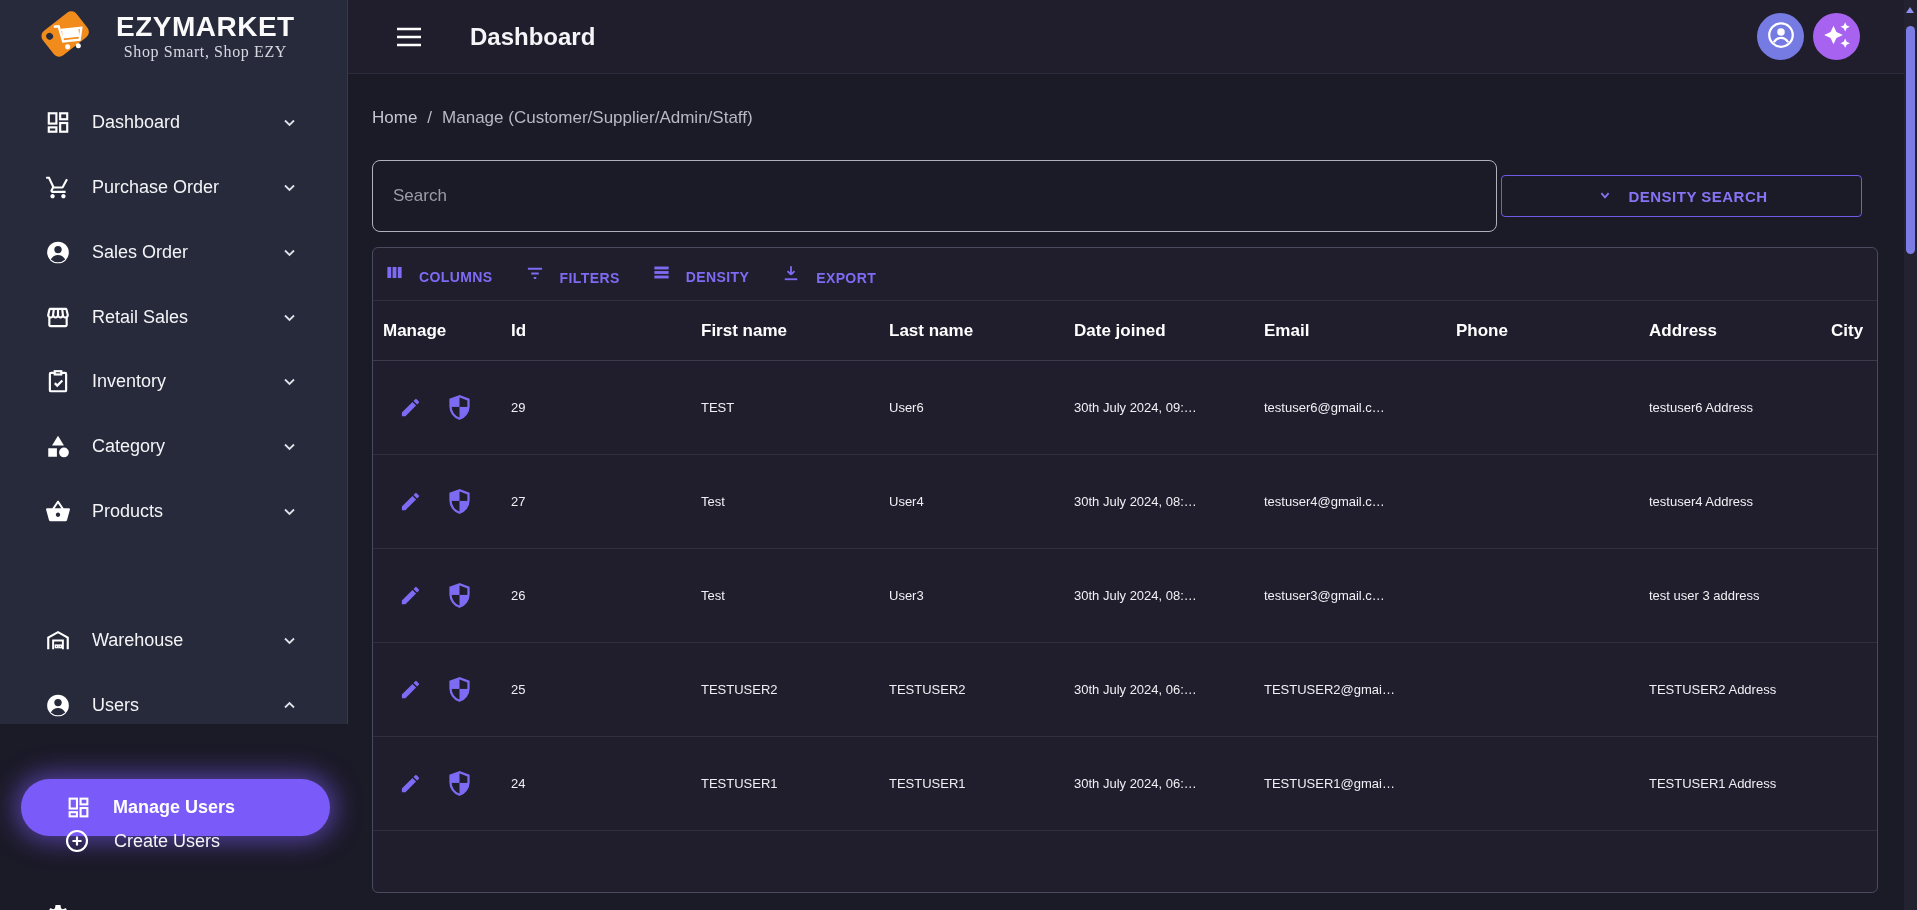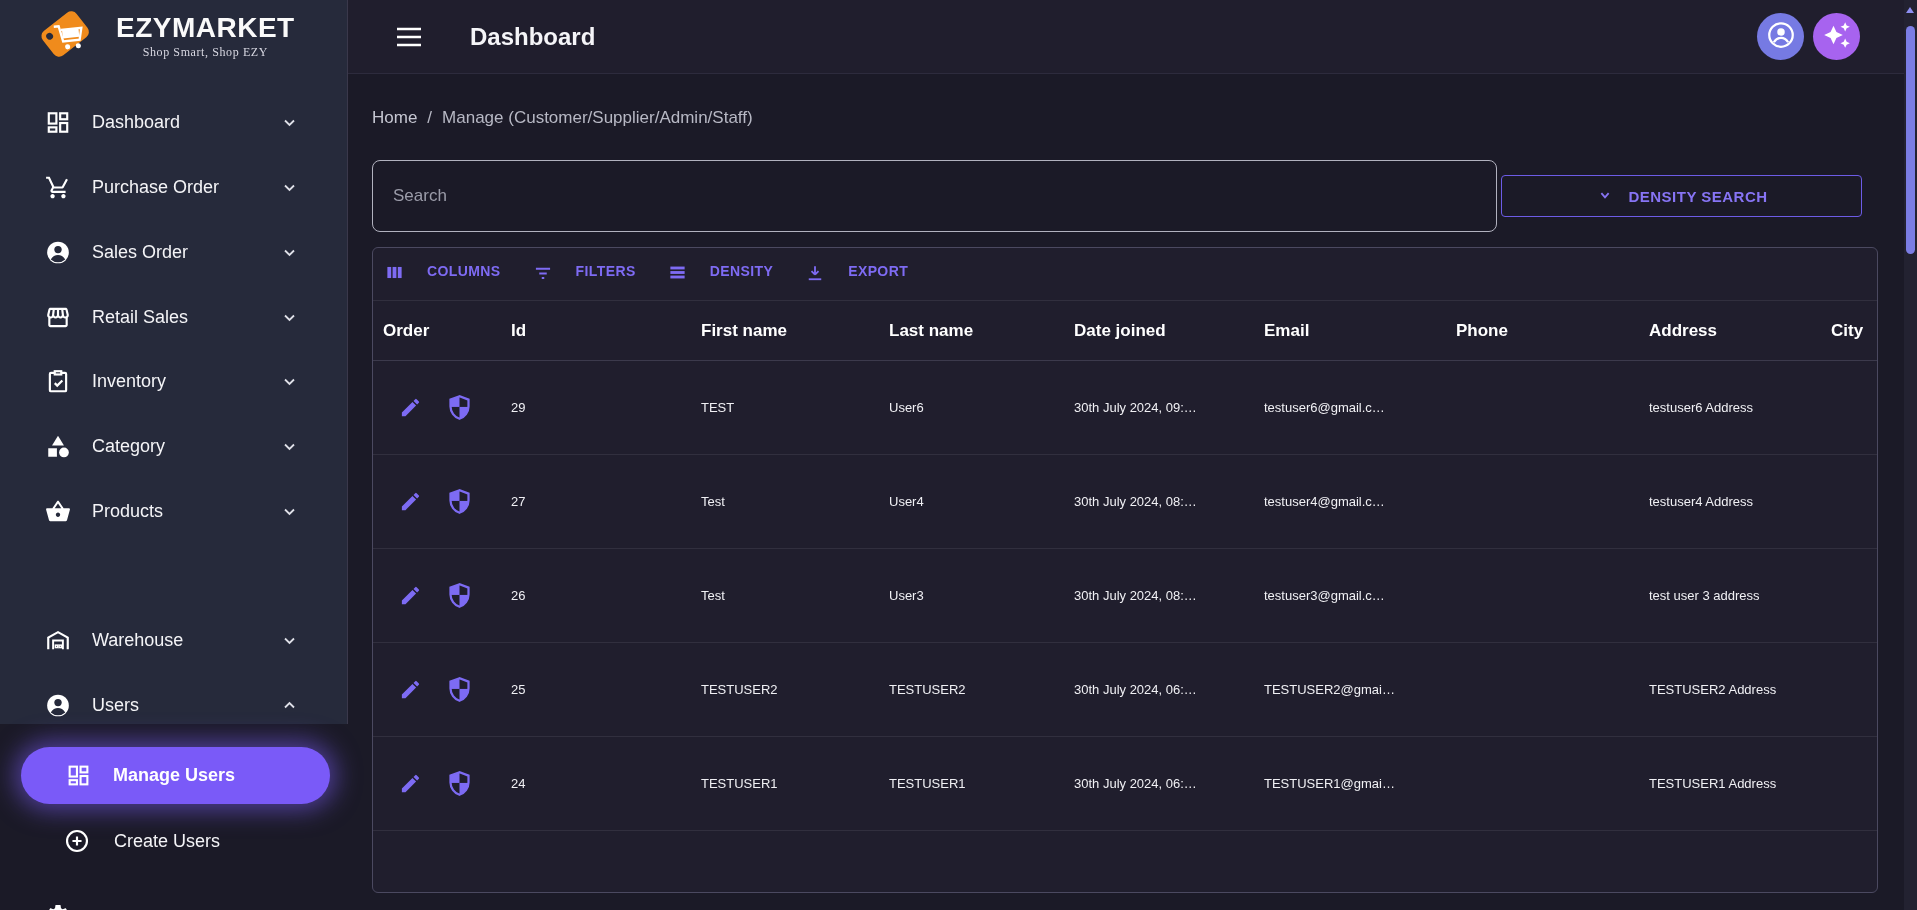--- a/index.html
+++ b/index.html
@@ -6,26 +6,26 @@
   html,body{width:1917px;height:910px}
   body{
     background:#1b1a27;color:#fff;overflow:hidden;position:relative;
     font-family:"Liberation Sans",sans-serif;
   }
   
   .sidebar{position:absolute;left:0;top:0;width:348px;height:724px;background:#262a3b;border-right:1px solid #3a384b;z-index:3}
   .logo-row{display:flex;align-items:center;gap:6px;padding:2px 4px 0 34px}
   .logo-text{display:flex;flex-direction:column;align-items:center}
   .brand{font-size:28px;font-weight:800;letter-spacing:.5px;color:#fafafa;line-height:1.15}
-  .tagline{font-family:"Liberation Serif",serif;font-size:12px;color:#d8d8e2;letter-spacing:.6px}
+  .tagline{font-family:"Liberation Serif",serif;font-size:16px;color:#d8d8e2;letter-spacing:.6px}
   .nav-item{position:absolute;left:0;width:348px;height:64px;cursor:pointer}
   .nav-item .nicon{position:absolute;left:44px;top:50%;transform:translateY(-50%);width:27px;height:27px;display:flex;align-items:center;justify-content:center}
   .nav-item .nlabel{position:absolute;left:92px;top:50%;transform:translateY(-50%);font-size:18px;color:#f4f4f7;white-space:nowrap}
   .nav-item .chev{position:absolute;left:278px;top:50%;transform:translateY(-50%);display:flex}
-  .pill{position:absolute;left:21px;top:747px;width:309px;height:57px;background:#7a5af8;border-radius:29px;
+  .pill{position:absolute;left:21px;top:779px;width:309px;height:57px;background:#7a5af8;border-radius:29px;
         box-shadow:0 0 24px 6px rgba(124,92,248,.55);display:flex;align-items:center;cursor:pointer}
   .pill .nicon{position:absolute;left:45px;width:26px;height:26px;display:flex}
   .pill .nlabel{position:absolute;left:92px;font-size:18px;font-weight:700;color:#fff;white-space:nowrap}
   .subitem{position:absolute;left:0;width:348px;height:52px;cursor:pointer}
   .subitem .nicon{position:absolute;left:64px;top:50%;transform:translateY(-50%);width:26px;height:26px;display:flex}
   .subitem .nlabel{position:absolute;left:114px;top:50%;transform:translateY(-50%);font-size:18px;color:#f4f4f7;white-space:nowrap}
   .settings-item .nicon{left:44px}
   .settings-item .nlabel{left:92px}
   
   .topbar{position:absolute;left:348px;top:0;width:1569px;height:74px;background:#201e2d;border-bottom:1px solid #2d2b3d;z-index:2}
@@ -44,21 +44,21 @@
   .search-row{margin-top:21px;display:flex;gap:4px}
   .search-input{width:1125px;height:72px;background:transparent;border:1px solid #b2b2bf;border-radius:8px;
                 padding:0 20px;font-size:17px;color:#e8e8ee;font-family:inherit;outline:none}
   .search-input::placeholder{color:#9b9ca9}
   .advance-btn{width:361px;height:42px;align-self:center;background:transparent;border:1px solid #6d5ce6;border-radius:4px;
                display:flex;align-items:center;justify-content:center;gap:13px;color:#8774f4;font-size:15px;font-weight:700;
                letter-spacing:.5px;cursor:pointer;font-family:inherit}
   
   .panel{margin-top:15px;width:1506px;height:646px;background:#201e2d;border:1px solid #4b4960;border-radius:6px;overflow:hidden;display:flex;flex-direction:column}
   .toolbar{height:53px;display:flex;align-items:center;padding-left:12px;gap:32px;border-bottom:1px solid #312f3e}
-  .tbtn{display:flex;align-items:flex-start;gap:23px;background:none;border:none;color:#7e6bf3;font-size:14px;font-weight:700;letter-spacing:.4px;cursor:pointer;font-family:inherit}
+  .tbtn{display:flex;align-items:flex-end;gap:15px;background:none;border:none;color:#7e6bf3;font-size:14px;font-weight:700;letter-spacing:.4px;cursor:pointer;font-family:inherit}
   .thead,.trow{display:grid;grid-template-columns:128px 190px 188px 185px 190px 192px 193px 182px 56px;align-items:center}
   .thead{height:60px;border-bottom:1px solid #3c3a4c}
   .trow{height:94px;border-bottom:1px solid #312f3e}
   .cell{padding-left:10px;font-size:13px;color:#f0f0f4;white-space:nowrap;overflow:hidden}
   .hcell{padding-left:10px;font-size:17px;font-weight:700;color:#fff;white-space:nowrap;overflow:hidden}
   .action-cell{display:flex;align-items:center;gap:24px;padding-left:26px}
   .icon-btn{background:none;border:none;cursor:pointer;display:flex;padding:0}
   
   .pagination{height:58px;display:flex;align-items:center;justify-content:flex-end;padding-right:24px}
   .pg-label{font-size:15px;color:#e2e2e9}
@@ -359,21 +359,21 @@
         <span>
           <svg width="20" height="20" viewBox="0 0 24 24" stroke="#7e6bf3" stroke-width="2.2" fill="none">
               <path d="M12 4v10m0 0-4.2-4.2M12 14l4.2-4.2"></path>
               <path d="M4.5 19.5h15"></path>
             </svg></span>
         <span>EXPORT</span>
       </button>
     </div>
 
     <div class="thead">
-      <div class="hcell">Order</div>
+      <div class="hcell">Manage</div>
       <div class="hcell">Id</div>
       <div class="hcell">First name</div>
       <div class="hcell">Last name</div>
       <div class="hcell">Date joined</div>
       <div class="hcell">Email</div>
       <div class="hcell">Phone</div>
       <div class="hcell">Address</div>
       <div class="hcell">City</div>
     </div>
 

